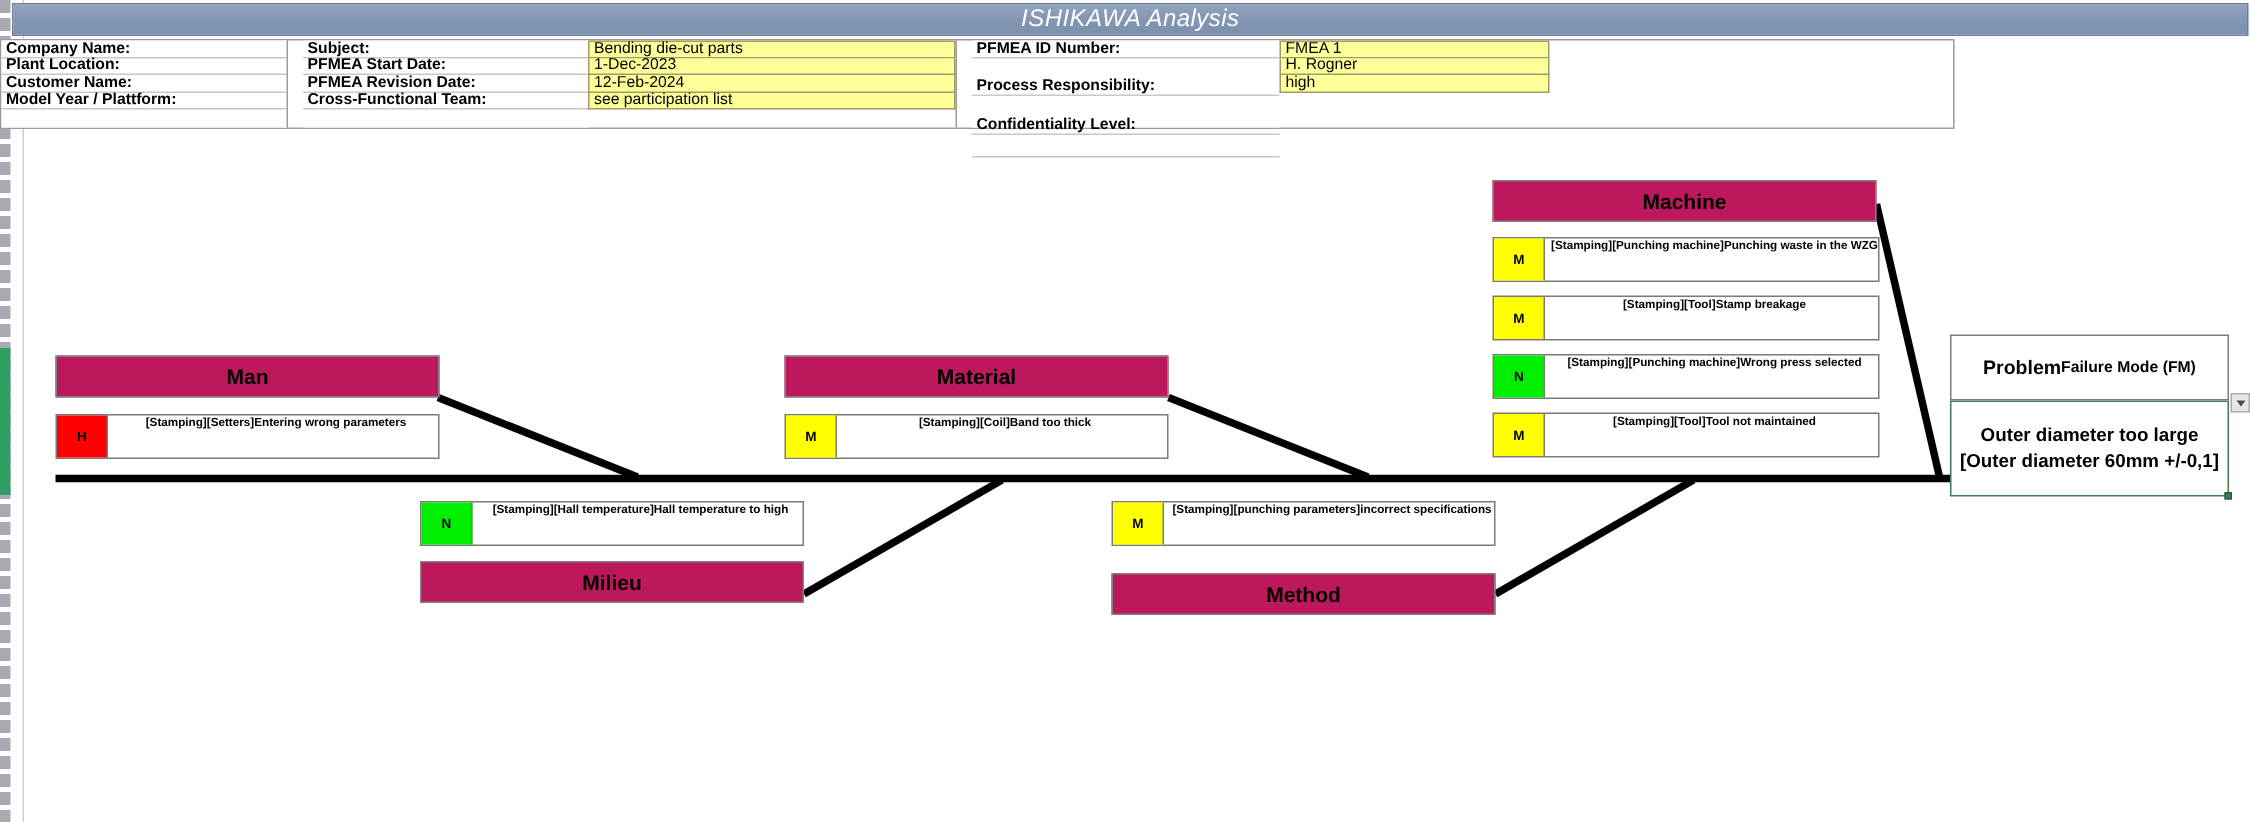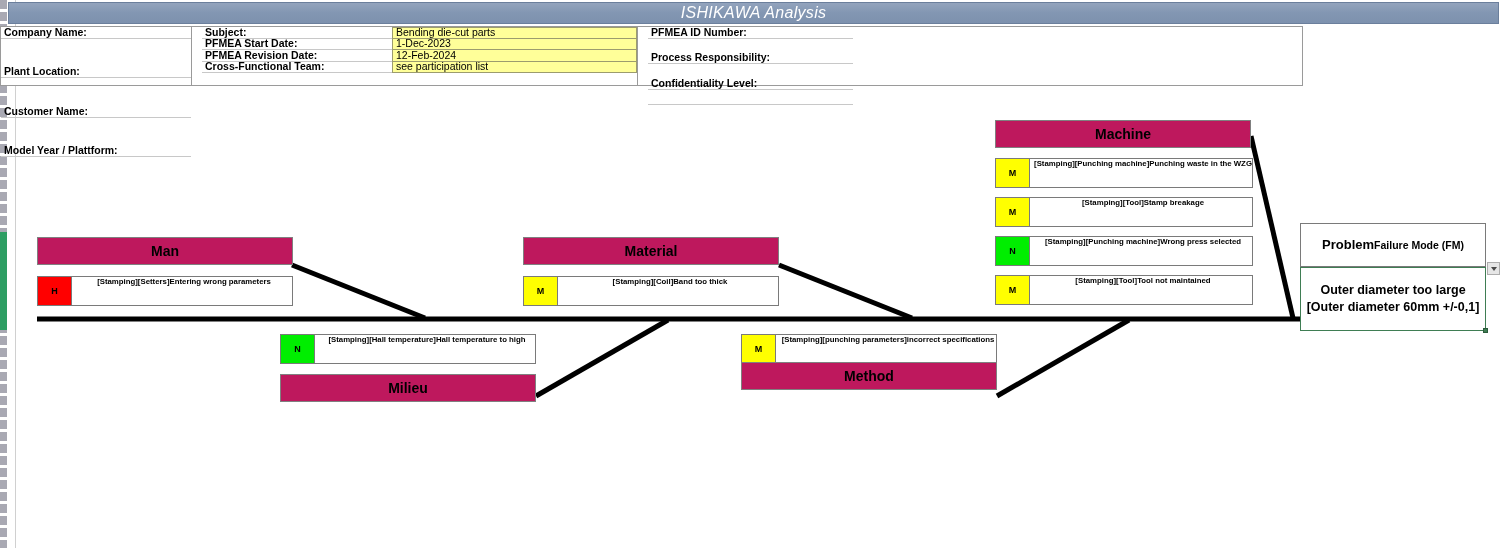--- a/index.html
+++ b/index.html
@@ -77,21 +77,21 @@
     white-space: nowrap;
     display: flex; align-items: center;
   }
   .hdr-val.first { border-top: 1px solid #9c9c6e; }
   .hdr-val.empty { background: #ffffff; border: none; }
   .hdr-sep { width: 10px; }
   .hdr-divider {
     width: 1px; background: #9a9a9a; height: 100%;
   }
 
-  .blk1 .hdr-labels { width: 190px; gap: 28px; }
+  .blk1 .hdr-labels { width: 190px; }
   .blk1 .hdr-values { width: 275px; }
   .blk2 .hdr-labels { width: 190px; }
   .blk2 .hdr-values { width: 245px; }
   .blk3 .hdr-labels { width: 205px; gap: 14px; }
   .blk3 .hdr-values { width: 180px; }
 
   
   .fish {
     position: absolute; left: 0; top: 90px; width: 1500px; height: 458px;
   }
@@ -224,20 +224,26 @@
     <div class="hdr-divider"></div>
     <div class="hdr-sep"></div>
 
     <div class="hdr-block blk3">
       <div class="hdr-labels">
         <div class="hdr-lbl">PFMEA ID Number:</div>
         <div class="hdr-lbl">Process Responsibility:</div>
         <div class="hdr-lbl">Confidentiality Level:</div>
         <div class="hdr-lbl"></div>
       </div>
+      <div class="hdr-values">
+        <div class="hdr-val first">FMEA 1</div>
+        <div class="hdr-val">H. Rogner</div>
+        <div class="hdr-val">high</div>
+        <div class="hdr-val empty"></div>
+      </div>
     </div>
 
   </div>
 
   <div class="fish">
 
     <svg class="bones" viewBox="0 0 1500 458">
 
       <line x1="37" y1="229" x2="1300" y2="229" stroke="#000000" stroke-width="5"></line>
 
@@ -325,21 +331,21 @@
     </div>
 
     <div class="cause" style="left:741px; top:244px; width:256px;">
       <div class="badge" style="background:#ffff00;">M</div>
       <div class="lines">
         <div>[Stamping]</div>
         <div>[punching parameters]</div>
         <div>incorrect specifications</div>
       </div>
     </div>
-    <div class="cat" style="left:741px; top:272px; width:256px;">
+    <div class="cat" style="left:741px; top:292px; width:256px;">
       <span>Method</span>
     </div>
 
     <div class="problem-head" style="left:1300px; top:133px; width:186px; height:44px;">
       <div class="p1">Problem</div>
       <div class="p2">Failure Mode (FM)</div>
     </div>
     <div class="problem-body" style="left:1300px; top:177px; width:186px; height:64px;">
       <div>Outer diameter too large</div>
       <div>[Outer diameter 60mm +/-0,1]</div>

